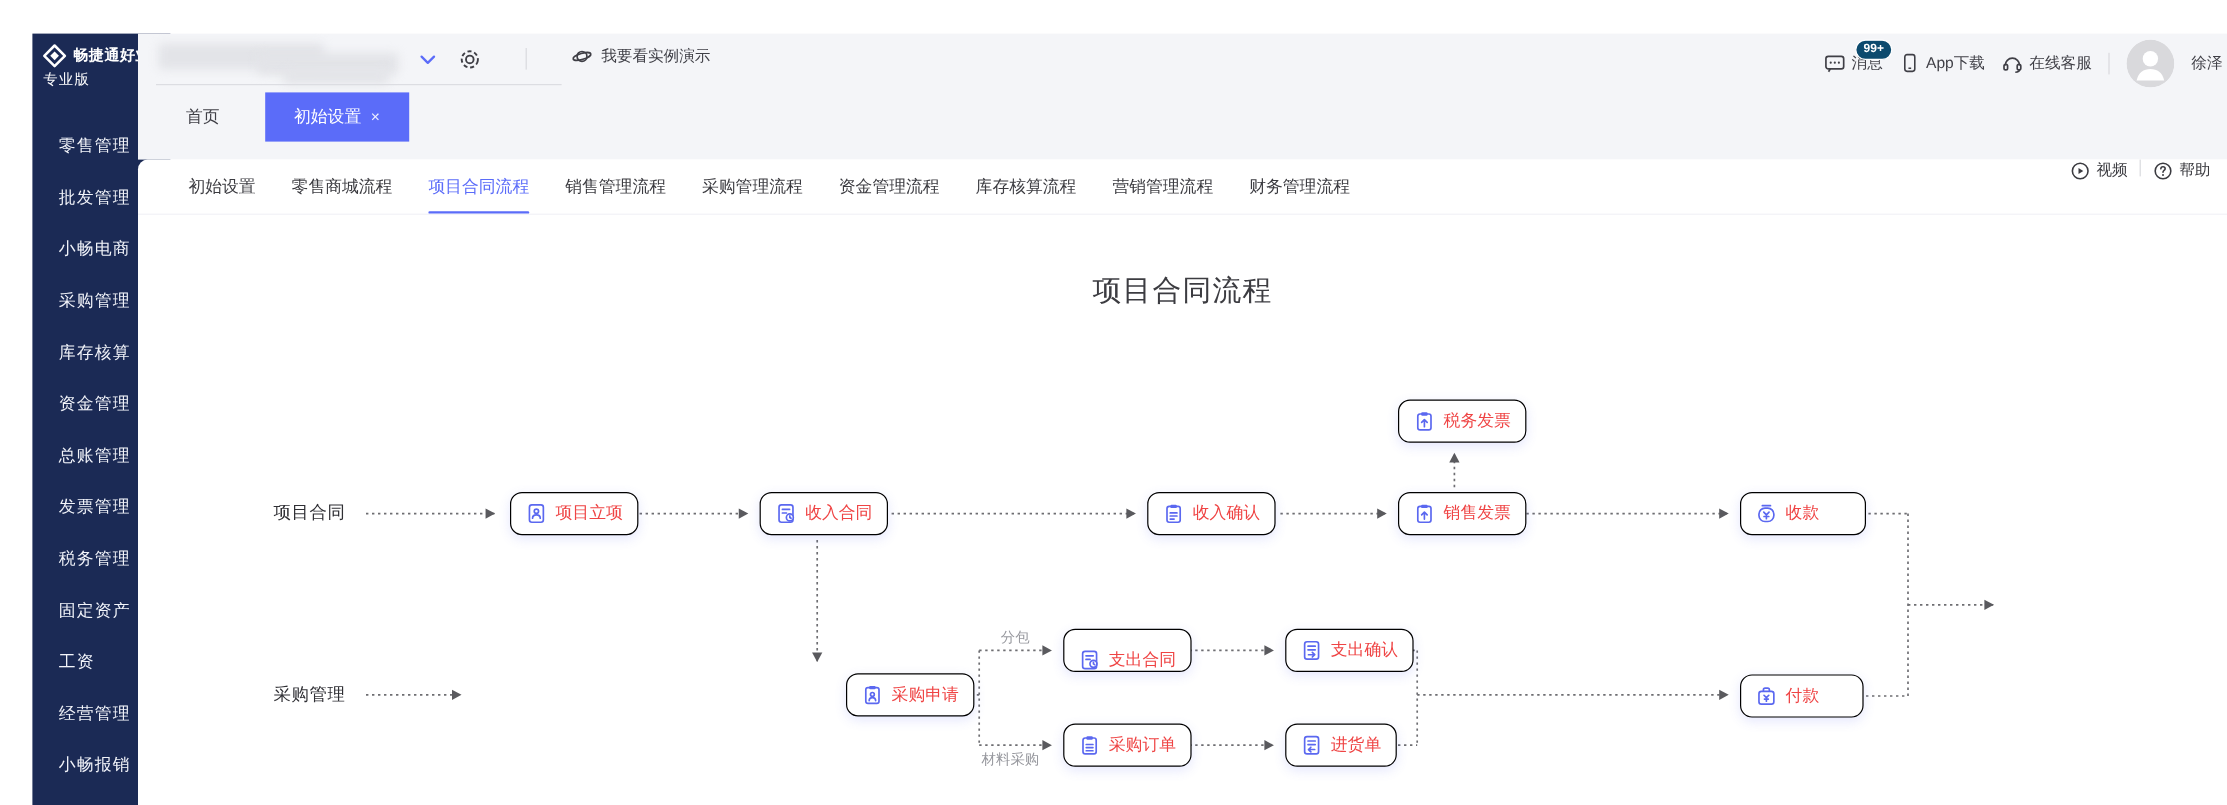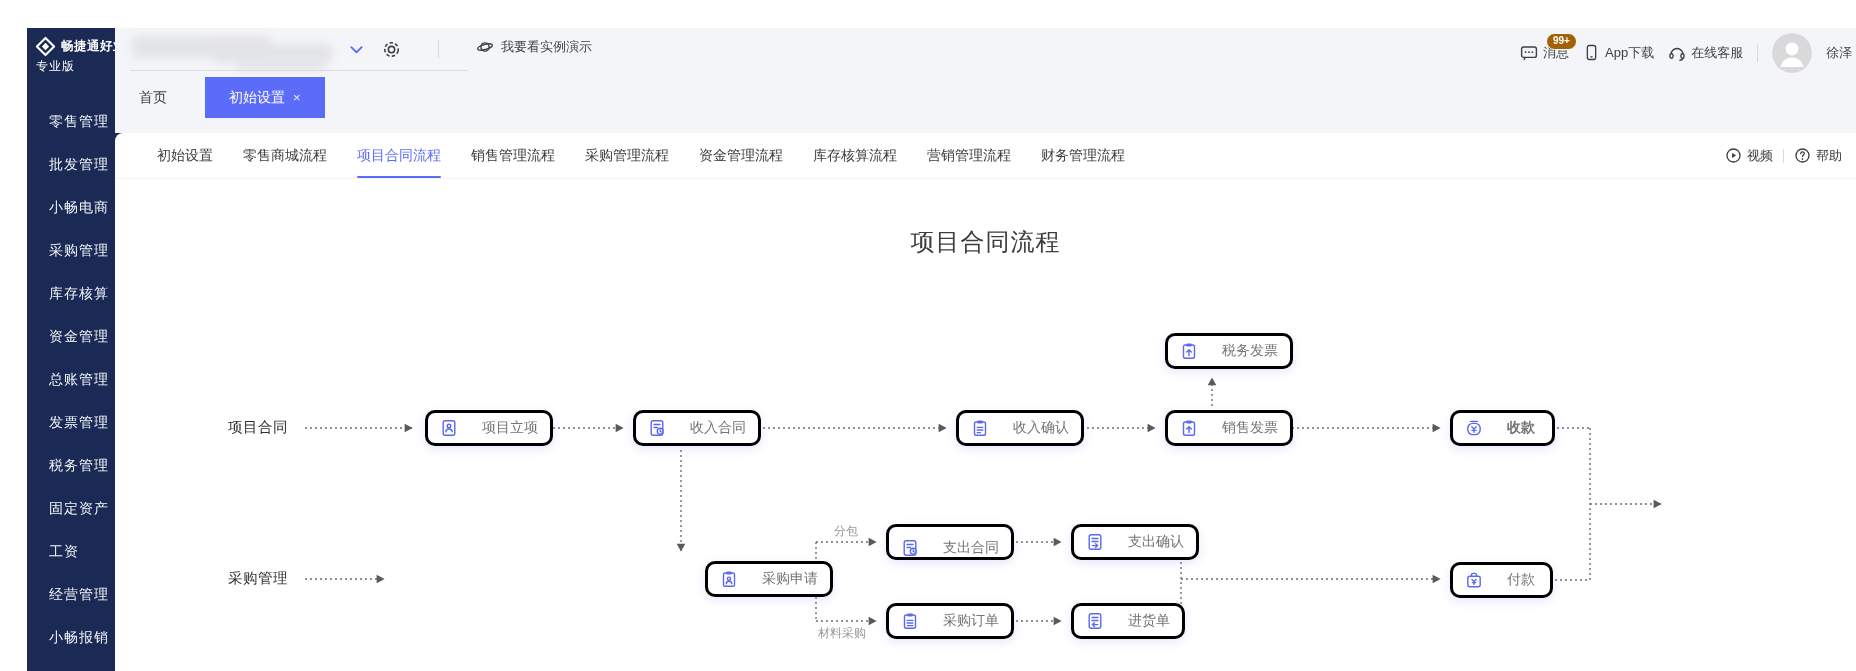--- a/index.html
+++ b/index.html
@@ -25,45 +25,45 @@
   #header-band{left:115px;top:28px;right:0;height:105px;background:#f4f5f8;}
   #acct-underline{left:130px;top:70px;width:338px;height:0;border-bottom:1px solid #dcdde2;}
   .blurblob{background:#e3e4e8;filter:blur(4px);border-radius:4px;}
   #chevron{left:348px;top:43px;cursor:pointer;}
   #gear-btn{left:382px;top:40px;cursor:pointer;}
   .vdivider{width:1px;height:18px;background:#d9dade;}
   #hdr-div1{left:438px;top:40px;}
   #demo-link{left:476px;top:38px;display:flex;align-items:center;gap:7px;cursor:pointer;font-size:13px;color:#3f3f46;}
   #hdr-right{left:1520px;top:28px;height:49px;display:flex;align-items:center;gap:14px;}
   .hdr-item{display:flex;align-items:center;gap:5px;font-size:13px;color:#3f3f46;cursor:pointer;position:relative;white-space:nowrap;}
-  #msg-badge{position:absolute;top:-11px;left:26px;background:#a16207;color:#fff;font-size:10px;font-weight:bold;
+  #msg-badge{position:absolute;top:-11px;left:26px;background:#0c4a6e;color:#fff;font-size:10px;font-weight:bold;
     padding:1.5px 6px;border-radius:9px;border:1.5px solid #fff;line-height:1.2;}
   #avatar{width:40px;height:40px;border-radius:50%;overflow:hidden;flex:0 0 auto;}
   #username{font-size:13px;color:#3f3f46;}
   
   #wintabs{left:115px;top:77px;right:0;height:41px;display:flex;align-items:stretch;}
-  .wintab{display:flex;align-items:center;padding:0 24px;font-size:14px;color:#3f3f46;cursor:pointer;gap:8px;}
+  .wintab{display:flex;align-items:center;padding:0 24px;font-size:14px;color:#3f3f46;cursor:pointer;gap:8px;margin-left:16px;}
   .wintab.active{background:#5b6cf9;color:#fff;min-width:58px;justify-content:center;margin-left:14px;}
   .wintab .close{font-size:13px;opacity:.9;cursor:pointer;}
   
   #panel{left:115px;top:133px;right:0;bottom:0;background:#fff;border-top-left-radius:8px;}
   
   #subtabs{left:115px;top:133px;right:0;height:45px;display:flex;align-items:center;gap:30px;
     padding-left:42px;border-bottom:1px solid #f2f2f7;background:transparent;}
   .subtab{font-size:14px;color:#3b3b40;cursor:pointer;position:relative;height:45px;display:flex;align-items:center;white-space:nowrap;}
   .subtab.active{color:#5b6cf9;}
   .subtab.active::after{content:"";position:absolute;left:0;right:0;bottom:0;height:2px;background:#5b6cf9;border-radius:1px;}
-  #tab-actions{position:absolute;right:14px;top:0;height:45px;display:flex;align-items:center;gap:10px;font-size:13px;color:#3b3b40;}
+  #tab-actions{position:absolute;right:14px;top:0;height:45px;display:flex;align-items:flex-start;gap:10px;font-size:13px;color:#3b3b40;}
   .tab-action{display:flex;align-items:center;gap:5px;cursor:pointer;}
   
   #flow-title{left:115px;top:226px;right:0;text-align:center;font-size:24px;color:#3c3c41;letter-spacing:1px;}
   #edges{left:0;top:0;width:1856px;height:671px;pointer-events:none;}
-  .flow-node{position:absolute;height:36px;background:#fff;border:3px solid #000000;border-radius:10px;
-    box-shadow:0 3px 10px rgba(95,104,240,.16);display:flex;align-items:center;gap:24px;padding:0 12px;
-    font-size:14px;color:#737373;cursor:pointer;box-sizing:border-box;white-space:nowrap;}
+  .flow-node{position:absolute;height:36px;background:#fff;border:1px solid #000000;border-radius:10px;
+    box-shadow:0 3px 10px rgba(95,104,240,.16);display:flex;align-items:center;gap:7px;padding:0 12px;
+    font-size:14px;color:#ef4444;cursor:pointer;box-sizing:border-box;white-space:nowrap;}
   .flow-node svg{flex:0 0 auto;}
   .rowlabel{position:absolute;font-size:14.5px;color:#2f2f34;font-weight:500;letter-spacing:.5px;}
   .branchlabel{position:absolute;font-size:12px;color:#97989e;}
 </style>
 </head>
 <body>
 
 <div id="topstrip" class="abs"></div>
 
 <div id="navy" class="abs">
@@ -304,21 +304,21 @@
     <div class="flow-node" style="left: 1165px; top: 410px; min-width: 94px;">
       <span style="display: flex;">
         <svg width="18" height="18" viewBox="0 0 18 18" fill="none" stroke="#5b68f0" stroke-width="1.4" stroke-linecap="round" stroke-linejoin="round">
           <rect x="3.5" y="3" width="11" height="13.2" rx="1.8"></rect>
           <rect x="6.3" y="1.6" width="5.4" height="2.8" rx="1" fill="#5b68f0" stroke="none"></rect>
           <path d="M9 13.6 V7.8 M6.7 10 L9 7.7 L11.3 10"></path>
         </svg>
       </span>
       <span>销售发票</span>
     </div>
-    <div class="flow-node" style="left: 1450px; top: 410px; min-width: 105px; font-weight: bold;">
+    <div class="flow-node" style="left: 1450px; top: 410px; min-width: 105px;">
       <span style="display: flex;">
         <svg width="18" height="18" viewBox="0 0 18 18" fill="none" stroke="#5b68f0" stroke-width="1.4" stroke-linecap="round" stroke-linejoin="round">
           <rect x="2.8" y="4.4" width="12.4" height="11.2" rx="5"></rect>
           <path d="M5.6 2.4 h6.8"></path>
           <path d="M6.8 7.8 L9 10 L11.2 7.8 M9 10 v3.2 M7 11.4 h4 "></path>
         </svg>
       </span>
       <span>收款</span>
     </div>
     <div class="flow-node" style="left: 705px; top: 561px; min-width: 87px;">

